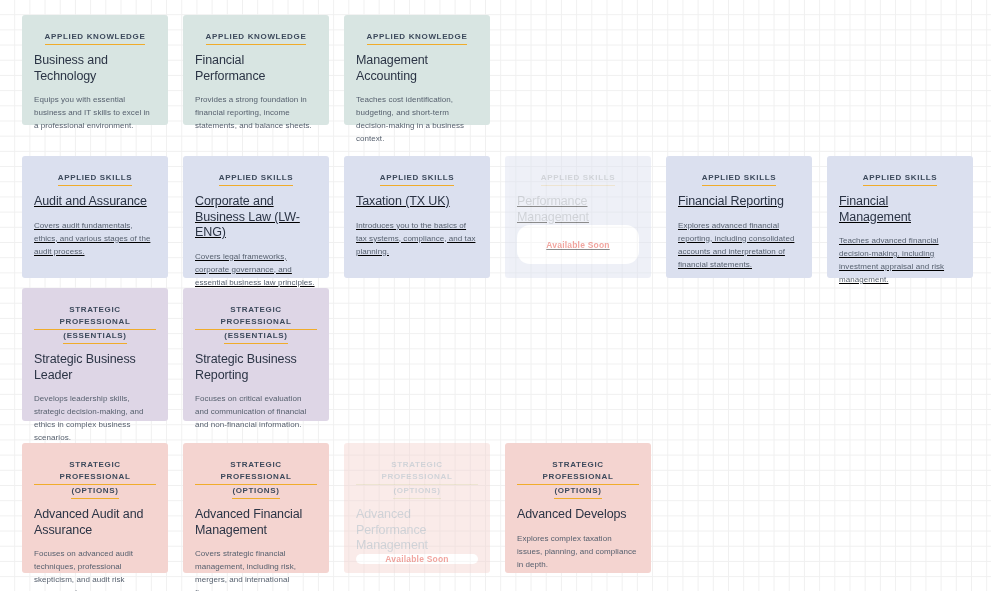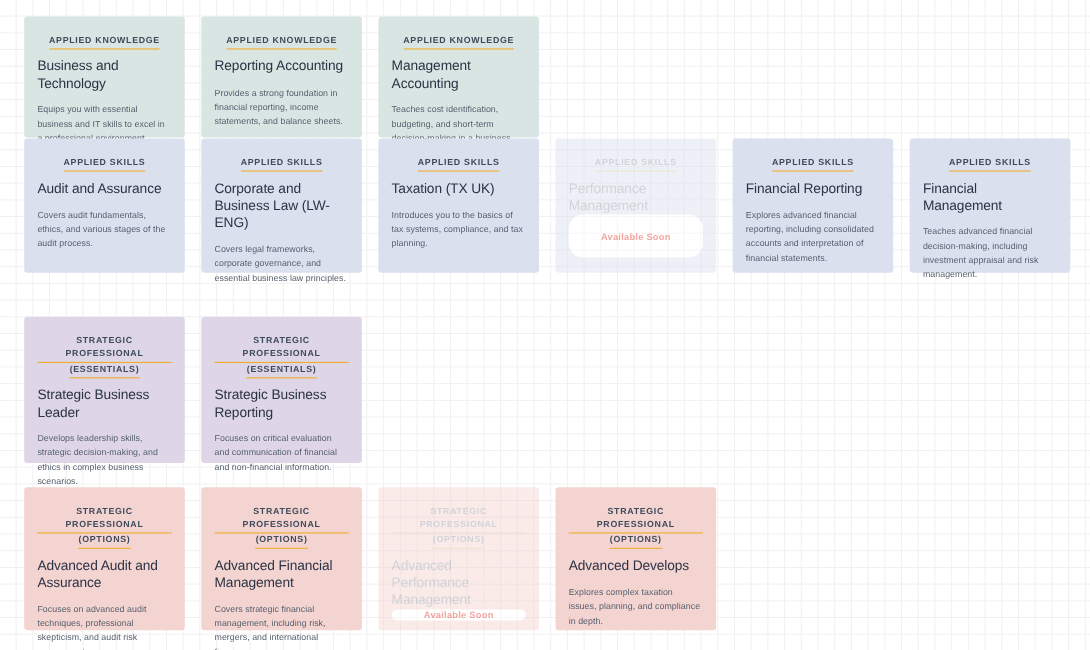--- a/index.html
+++ b/index.html
@@ -28,21 +28,21 @@
   }
 
   .row {
     position: absolute;
     left: 22px;
     display: flex;
     gap: 15px;
   }
 
   .row-knowledge { top: 15px; }
-  .row-skills    { top: 126px; }
+  .row-skills    { top: 156px; text-decoration: underline; }
   .row-ess       { top: 288px; }
   .row-opt       { top: 443px; }
 
   .card {
     position: relative;
     width: 146px;
     box-sizing: border-box;
     padding: 16px 12px 14px 12px;
     border-radius: 3px;
     display: flex;
@@ -118,21 +118,21 @@
         <div class="cat">
           <div><span class="line">APPLIED KNOWLEDGE</span></div>
         </div>
         <div class="card-title">Business and Technology</div>
         <div class="card-desc">Equips you with essential business and IT skills to excel in a professional environment.</div>
       </div>
       <div class="card card-knowledge">
         <div class="cat">
           <div><span class="line">APPLIED KNOWLEDGE</span></div>
         </div>
-        <div class="card-title">Reporting Accounting</div>
+        <div class="card-title">Financial Performance</div>
         <div class="card-desc">Provides a strong foundation in financial reporting, income statements, and balance sheets.</div>
       </div>
       <div class="card card-knowledge">
         <div class="cat">
           <div><span class="line">APPLIED KNOWLEDGE</span></div>
         </div>
         <div class="card-title">Management Accounting</div>
         <div class="card-desc">Teaches cost identification, budgeting, and short-term decision-making in a business context.</div>
       </div>
     </div>

